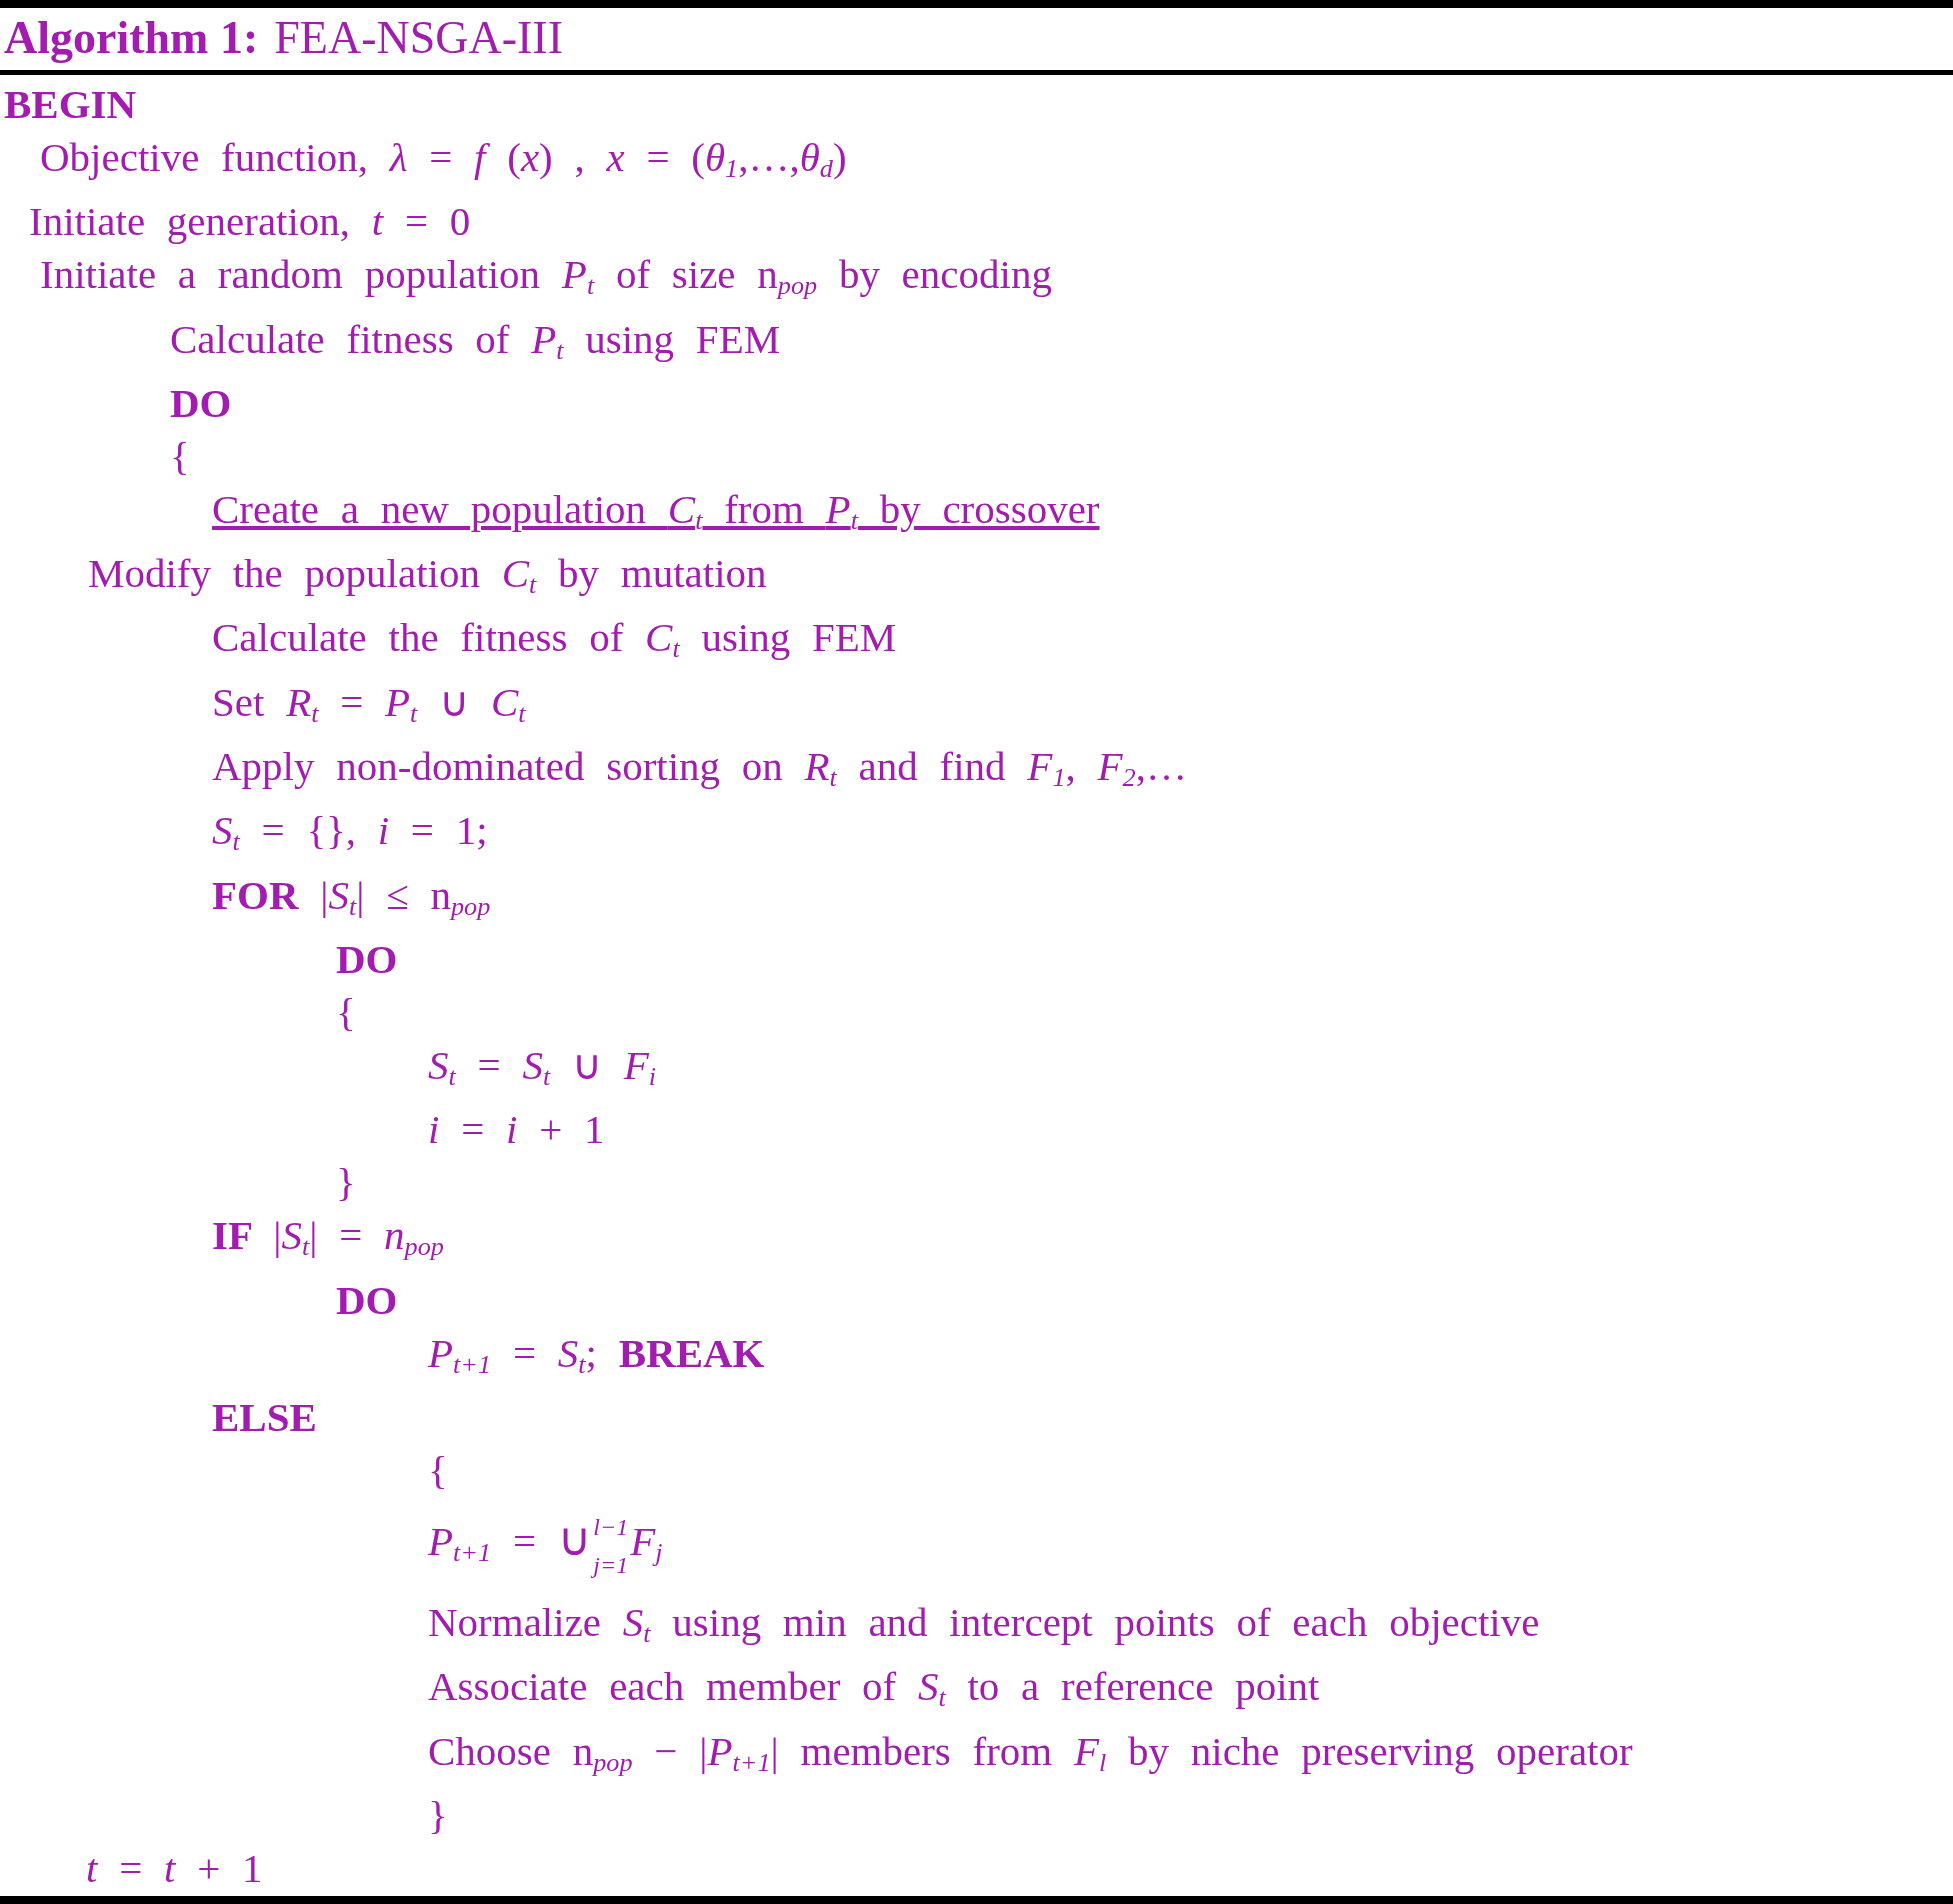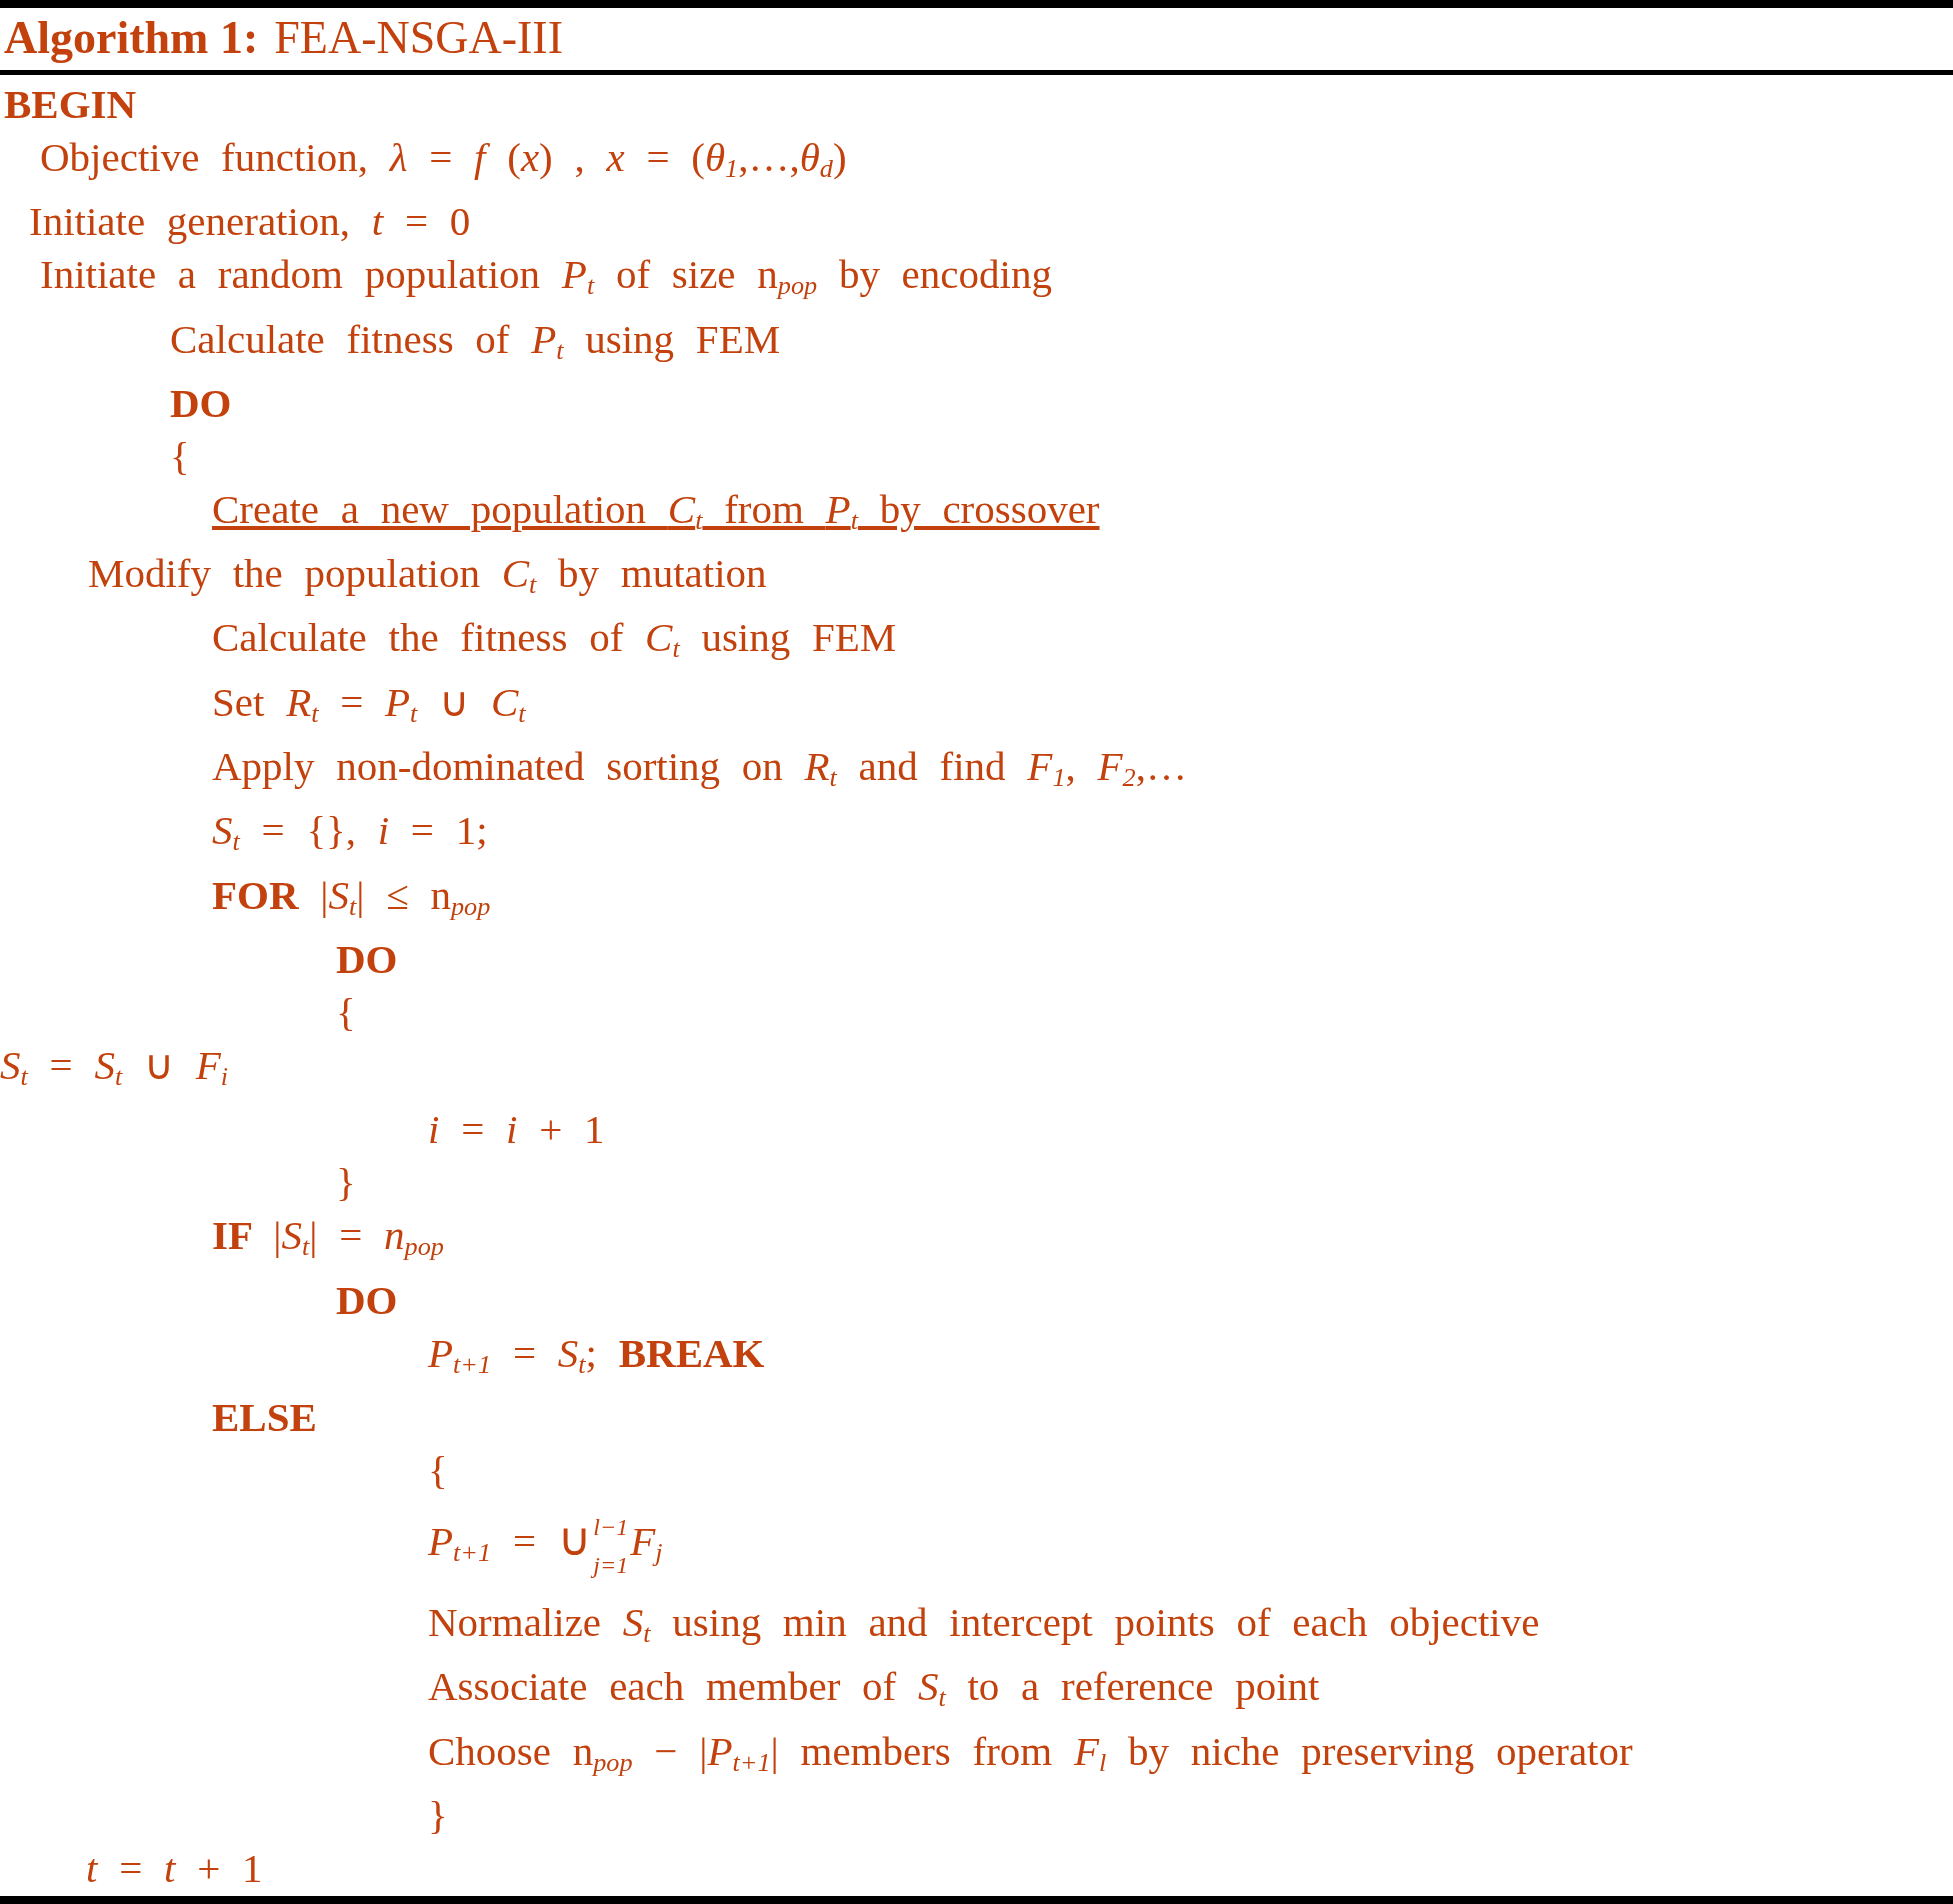--- a/index.html
+++ b/index.html
@@ -5,21 +5,21 @@
   html, body {
     margin: 0;
     padding: 0;
     background: #ffffff;
   }
   .page {
     position: relative;
     width: 1953px;
     height: 1904px;
     background: #ffffff;
-    color: #c2410c;
+    color: #a21caf;
     font-family: "Liberation Serif", serif;
     overflow: hidden;
   }
   .rule-top {
     height: 8px;
     background: #000000;
   }
   .rule-mid {
     height: 5px;
     background: #000000;
@@ -100,21 +100,21 @@
       <div class="algo-line" style="padding-left: 170px;"><span class="seg-r">{</span></div>
       <div class="algo-line" style="padding-left: 212px; text-decoration: underline;"><span class="seg-r">Create a new population </span><span class="seg-i">C</span><span class="seg-sub">t</span><span class="seg-r"> from </span><span class="seg-i">P</span><span class="seg-sub">t</span><span class="seg-r"> by crossover</span></div>
       <div class="algo-line" style="padding-left: 88px;"><span class="seg-r">Modify the population </span><span class="seg-i">C</span><span class="seg-sub">t</span><span class="seg-r"> by mutation</span></div>
       <div class="algo-line" style="padding-left: 212px;"><span class="seg-r">Calculate the fitness of </span><span class="seg-i">C</span><span class="seg-sub">t</span><span class="seg-r"> using FEM</span></div>
       <div class="algo-line" style="padding-left: 212px;"><span class="seg-r">Set </span><span class="seg-i">R</span><span class="seg-sub">t</span><span class="seg-r"> = </span><span class="seg-i">P</span><span class="seg-sub">t</span><span class="seg-r"> ∪ </span><span class="seg-i">C</span><span class="seg-sub">t</span></div>
       <div class="algo-line" style="padding-left: 212px;"><span class="seg-r">Apply non-dominated sorting on </span><span class="seg-i">R</span><span class="seg-sub">t</span><span class="seg-r"> and find </span><span class="seg-i">F</span><span class="seg-sub">1</span><span class="seg-r">, </span><span class="seg-i">F</span><span class="seg-sub">2</span><span class="seg-r">,…</span></div>
       <div class="algo-line" style="padding-left: 212px;"><span class="seg-i">S</span><span class="seg-sub">t</span><span class="seg-r"> = {}, </span><span class="seg-i">i</span><span class="seg-r"> = 1;</span></div>
       <div class="algo-line" style="padding-left: 212px;"><span class="seg-b">FOR </span><span class="seg-r">|</span><span class="seg-i">S</span><span class="seg-sub">t</span><span class="seg-r">| ≤ n</span><span class="seg-sub">pop</span></div>
       <div class="algo-line" style="padding-left: 336px;"><span class="seg-b">DO</span></div>
       <div class="algo-line" style="padding-left: 336px;"><span class="seg-r">{</span></div>
-      <div class="algo-line" style=" font-family: Liberation Serif, serif;"><span class="seg-i">S</span><span class="seg-sub">t</span><span class="seg-r"> = </span><span class="seg-i">S</span><span class="seg-sub">t</span><span class="seg-r"> ∪ </span><span class="seg-i">F</span><span class="seg-sub">i</span></div>
+      <div class="algo-line" style="padding-left: 428px; font-family: Liberation Serif, serif;"><span class="seg-i">S</span><span class="seg-sub">t</span><span class="seg-r"> = </span><span class="seg-i">S</span><span class="seg-sub">t</span><span class="seg-r"> ∪ </span><span class="seg-i">F</span><span class="seg-sub">i</span></div>
       <div class="algo-line" style="padding-left: 428px;"><span class="seg-i">i</span><span class="seg-r"> = </span><span class="seg-i">i</span><span class="seg-r"> + 1</span></div>
       <div class="algo-line" style="padding-left: 336px;"><span class="seg-r">}</span></div>
       <div class="algo-line" style="padding-left: 212px;"><span class="seg-b">IF </span><span class="seg-r">|</span><span class="seg-i">S</span><span class="seg-sub">t</span><span class="seg-r">| = </span><span class="seg-i">n</span><span class="seg-sub">pop</span></div>
       <div class="algo-line" style="padding-left: 336px;"><span class="seg-b">DO</span></div>
       <div class="algo-line" style="padding-left: 428px;"><span class="seg-i">P</span><span class="seg-sub">t+1</span><span class="seg-r"> = </span><span class="seg-i">S</span><span class="seg-sub">t</span><span class="seg-r">; </span><span class="seg-b">BREAK</span></div>
       <div class="algo-line" style="padding-left: 212px;"><span class="seg-b">ELSE</span></div>
       <div class="algo-line" style="padding-left: 428px;"><span class="seg-r">{</span></div>
       <div class="algo-line tall" style="padding-left: 428px;"><span class="seg-i">P</span><span class="seg-sub">t+1</span><span class="seg-r"> = </span><span class="seg-cup">∪</span><span class="seg-stack"><span>l−1</span><span>j=1</span></span><span class="seg-i">F</span><span class="seg-sub">j</span></div>
       <div class="algo-line" style="padding-left: 428px;"><span class="seg-r">Normalize </span><span class="seg-i">S</span><span class="seg-sub">t</span><span class="seg-r"> using min and intercept points of each objective</span></div>
       <div class="algo-line" style="padding-left: 428px;"><span class="seg-r">Associate each member of </span><span class="seg-i">S</span><span class="seg-sub">t</span><span class="seg-r"> to a reference point</span></div>

